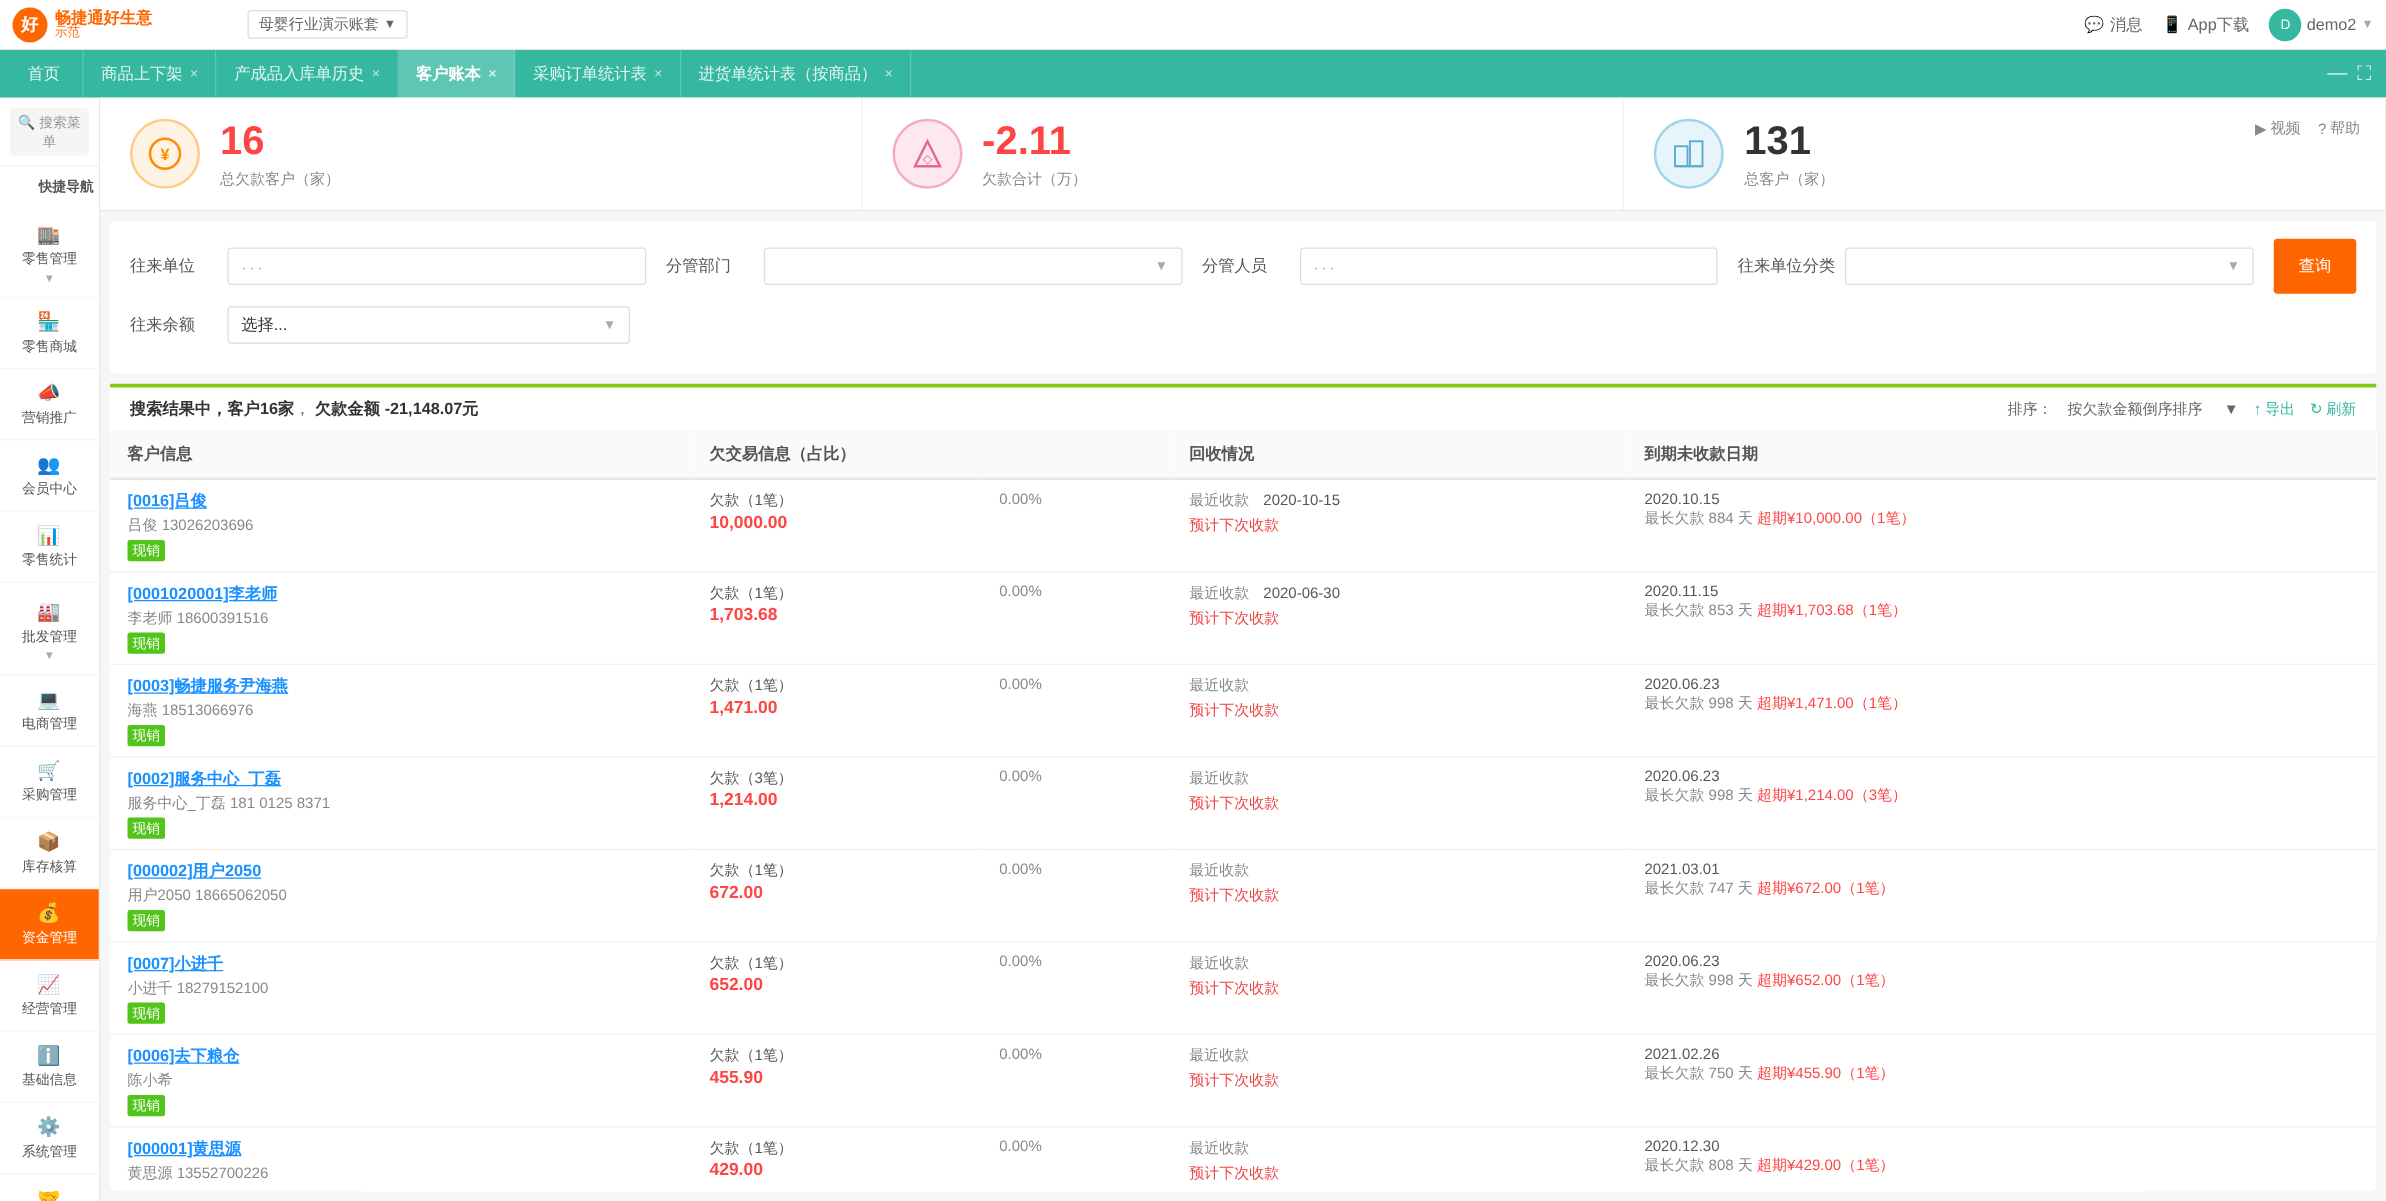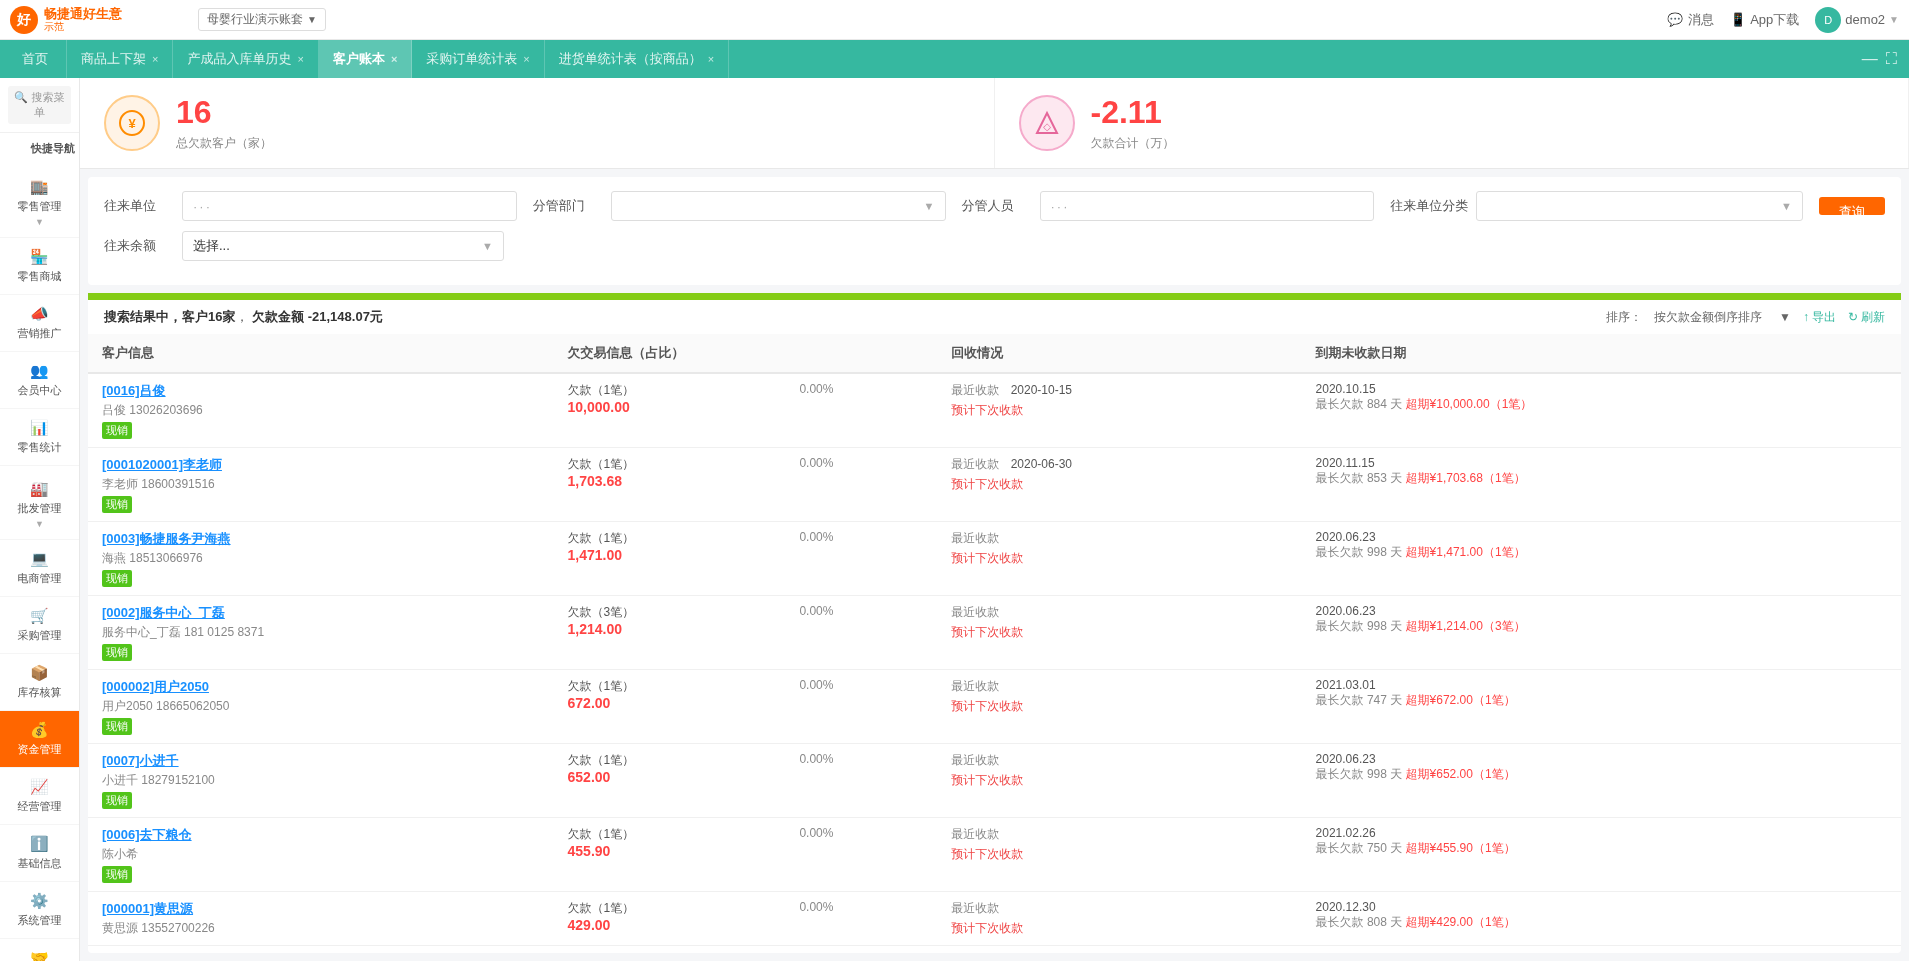--- a/index.html
+++ b/index.html
@@ -56,25 +56,25 @@
 
     
     .filter-section { background: #fff; margin: 8px; padding: 14px 16px; border-radius: 4px; }
     .filter-row { display: flex; align-items: center; gap: 16px; margin-bottom: 10px; }
     .filter-item { display: flex; align-items: center; gap: 8px; flex: 1; }
     .filter-label { font-size: 13px; color: #555; white-space: nowrap; min-width: 70px; }
     .filter-input { flex: 1; border: 1px solid #ddd; border-radius: 3px; padding: 5px 10px; font-size: 13px; color: #333; display: flex; align-items: center; justify-content: space-between; cursor: pointer; height: 30px; }
     .filter-input-dot { color: #aaa; letter-spacing: 2px; }
     .filter-select { flex: 1; border: 1px solid #ddd; border-radius: 3px; padding: 5px 10px; font-size: 13px; color: #333; display: flex; align-items: center; justify-content: space-between; cursor: pointer; height: 30px; }
     .filter-select-arrow { color: #aaa; font-size: 11px; }
-    .filter-btn-query { background: #ff6600; color: #fff; border: none; border-radius: 3px; padding: 6px 20px; font-size: 13px; cursor: pointer; height: 18px; }
+    .filter-btn-query { background: #ff6600; color: #fff; border: none; border-radius: 3px; padding: 6px 20px; font-size: 13px; cursor: pointer; height: 44px; }
     .filter-collapse { text-align: center; font-size: 12px; color: #36b8a0; cursor: pointer; padding: 4px; border-top: 1px solid #f5f5f5; margin-top: 4px; }
 
     
-    .result-bar { display: flex; justify-content: space-between; padding: 8px 16px; background: #fff; margin: 0 8px; border-radius: 0; border-top: 7px solid #84cc16; }
+    .result-bar { display: flex; justify-content: space-between; padding: 8px 16px; background: #fff; margin: 0 8px; border-radius: 0; border-top: 3px solid #84cc16; }
     .result-bar-left { font-size: 13px; color: #555; }
     .result-bar-left span { color: #333; font-weight: bold; }
     .result-bar-right { display: flex; align-items: center; gap: 12px; font-size: 12px; color: #666; }
     .result-bar-right .sort-label { display: flex; align-items: center; gap: 4px; }
     .result-bar-right .sort-select { display: flex; align-items: center; gap: 17px; cursor: pointer; }
     .result-bar-right .action-btn { display: flex; align-items: center; gap: 3px; cursor: pointer; color: #36b8a0; }
 
     
     .table-container { margin: 0 8px 8px; background: #fff; border-radius: 0 0 4px 4px; overflow: auto; flex: 1; }
     .data-table { width: 100%; border-collapse: collapse; }
@@ -264,20 +264,43 @@
                 <polygon points="14,4 24,24 4,24" fill="none" stroke="#e5669a" stroke-width="2"></polygon>
                 <text x="14" y="21" text-anchor="middle" fill="#e5669a" font-size="10">◇</text>
               </svg>
           </div>
           <div class="stat-info">
             <span class="stat-value stat-value-red">-2.11</span>
             <span class="stat-label">欠款合计（万）</span>
           </div>
         </div>
 
+        <div class="stat-card" style="position:relative;">
+          <div class="stat-icon stat-icon-blue">
+            <svg width="28" height="28" viewBox="0 0 28 28">
+                <rect x="3" y="8" width="10" height="16" fill="none" stroke="#5aaccc" stroke-width="1.5"></rect>
+                <rect x="15" y="4" width="10" height="20" fill="none" stroke="#5aaccc" stroke-width="1.5"></rect>
+                <line x1="3" y1="24" x2="25" y2="24" stroke="#5aaccc" stroke-width="1.5"></line>
+              </svg>
+          </div>
+          <div class="stat-info">
+            <span class="stat-value stat-value-black">131</span>
+            <span class="stat-label">总客户（家）</span>
+          </div>
+          <div style="position:absolute;top:16px;right:20px;display:flex;gap:14px;font-size:12px;color:#888;">
+            <span style="cursor:pointer;display:flex;align-items:center;gap:3px;">
+              <span>▶</span>
+              <span>视频</span>
+            </span>
+            <span style="cursor:pointer;display:flex;align-items:center;gap:3px;">
+              <span>?</span>
+              <span>帮助</span>
+            </span>
+          </div>
+        </div>
       </div>
 
       <div class="filter-section">
         <div class="filter-row">
           <div class="filter-item">
             <span class="filter-label">往来单位</span>
             <div class="filter-input">
               <span class="filter-input-dot">···</span>
             </div>
           </div>

